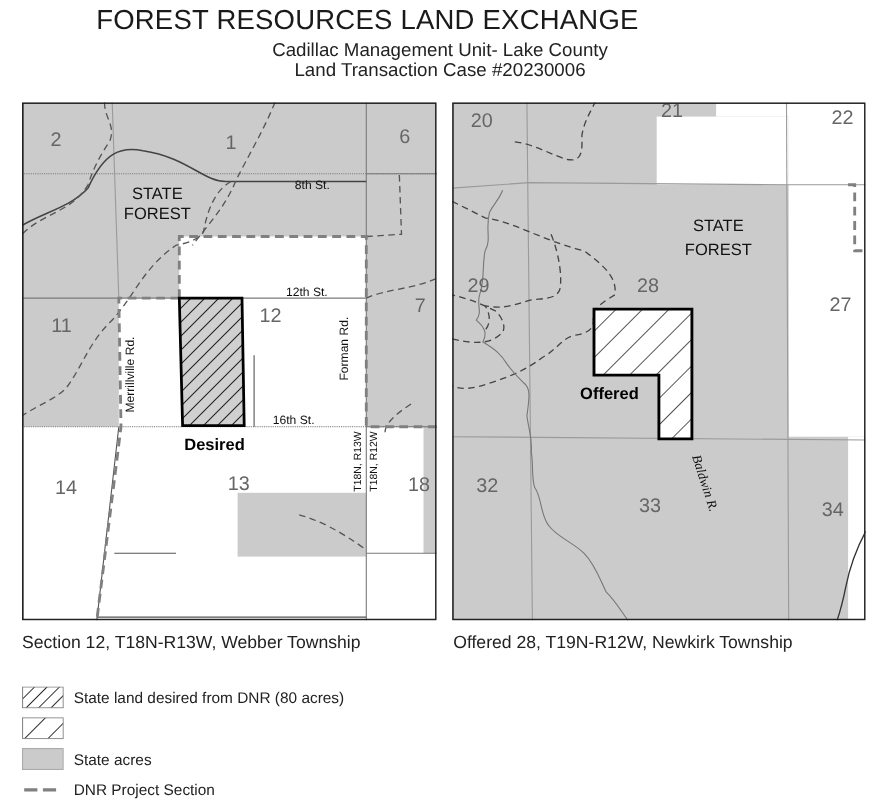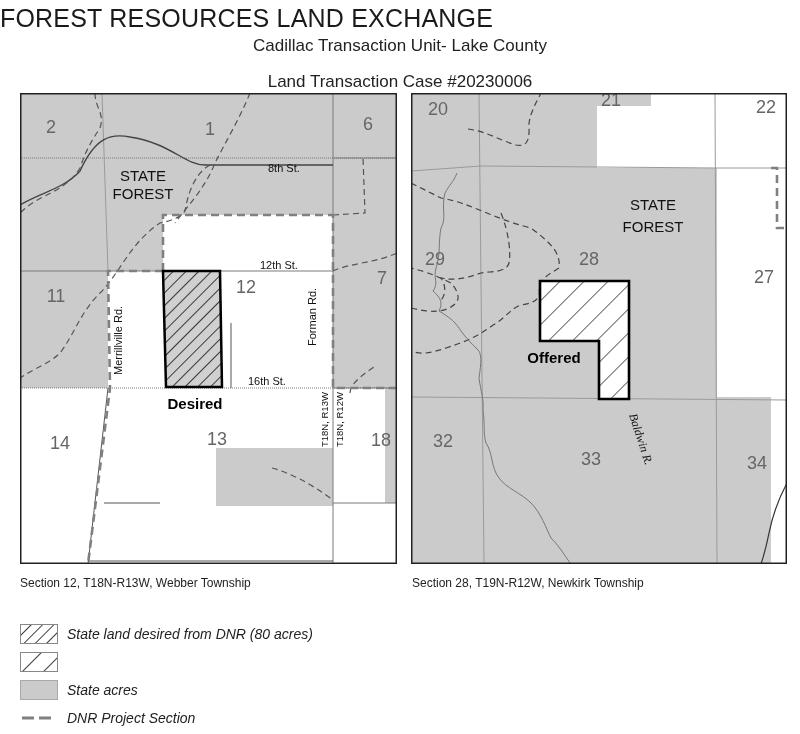--- a/index.html
+++ b/index.html
@@ -1,37 +1,37 @@
 <!DOCTYPE html>
 <html><head>
 <meta charset="utf-8">
 <style>
   html,body{margin:0;padding:0;background:#ffffff;}
   body{width:800px;height:734px;position:relative;overflow:hidden;font-family:"Liberation Sans",sans-serif;color:#1a1a1a;}
-  .title{position:absolute;left:0;width:668px;top:4px;font-size:25px;letter-spacing:0.2px;color:#1a1a1a;}
+  .title{position:absolute;left:0;width:668px;text-align:center;top:4px;font-size:25px;letter-spacing:0.2px;color:#1a1a1a;}
   .sub{position:absolute;left:0;width:800px;text-align:center;font-size:17px;color:#222;}
   .sub1{top:36px;}
-  .sub2{top:54px;margin-top:18px;}
+  .sub2{top:54px;}
   .map{position:absolute;top:93px;height:471px;}
   .map-left{left:20px;width:377px;}
   .map-right{left:411px;width:428px;}
   .map svg{display:block;}
-  .caption{position:absolute;top:576px;font-size:12px;color:#222;}
+  .caption{position:absolute;top:576px;font-size:16px;color:#222;}
   .cap-left{left:20px;}
   .cap-right{left:412px;}
   .legend{position:absolute;left:20px;top:624px;}
   .leg-row{position:absolute;left:0;height:22px;width:400px;}
   .leg-sw{position:absolute;left:0;top:0;width:38px;height:20px;}
-  .leg-label{position:absolute;left:47px;top:2px;font-size:14px;color:#222;white-space:nowrap;font-style:italic;}
+  .leg-label{position:absolute;left:47px;top:2px;font-size:14px;color:#222;white-space:nowrap;}
 </style>
 </head>
 <body>
 
 <div class="title">FOREST RESOURCES LAND EXCHANGE</div>
-<div class="sub sub1">Cadillac Transaction Unit- Lake County</div>
+<div class="sub sub1">Cadillac Management Unit- Lake County</div>
 <div class="sub sub2">Land Transaction Case #20230006</div>
 
 <div class="map map-left">
 <svg width="377" height="471" viewBox="0 0 377 471" xmlns="http://www.w3.org/2000/svg">
   <defs>
     <pattern id="hatchDense" patternUnits="userSpaceOnUse" width="9" height="9" patternTransform="rotate(45)">
       <rect width="9" height="9" fill="#d0d0d0"></rect>
       <line x1="0" y1="0" x2="0" y2="9" stroke="#111" stroke-width="1.6"></line>
     </pattern>
   </defs>
@@ -165,21 +165,21 @@
     <text x="242" y="117">STATE</text>
     <text x="242" y="139">FOREST</text>
   </g>
   <text transform="translate(218,322) rotate(72)" fill="#111" font-family="Liberation Serif, serif" font-style="italic" font-size="12">Baldwin R.</text>
   <text x="143" y="270" fill="#000" font-family="Liberation Sans, sans-serif" font-size="15" font-weight="bold" text-anchor="middle">Offered</text>
   <rect x="0.75" y="0.75" width="374.5" height="469.5" fill="none" stroke="#222" stroke-width="1.5"></rect>
 </svg>
 </div>
 
 <div class="caption cap-left">Section 12, T18N-R13W, Webber Township</div>
-<div class="caption cap-right">Section 28, T19N-R12W, Newkirk Township</div>
+<div class="caption cap-right">Offered 28, T19N-R12W, Newkirk Township</div>
 
 <div class="legend">
   <div class="leg-row" style="top:0">
     <svg class="leg-sw" width="38" height="20" viewBox="0 0 38 20">
       <defs>
         <pattern id="lgDense" patternUnits="userSpaceOnUse" width="8" height="8" patternTransform="rotate(45)">
           <rect width="8" height="8" fill="#fff"></rect>
           <line x1="0" y1="0" x2="0" y2="8" stroke="#111" stroke-width="1.6"></line>
         </pattern>
       </defs>

